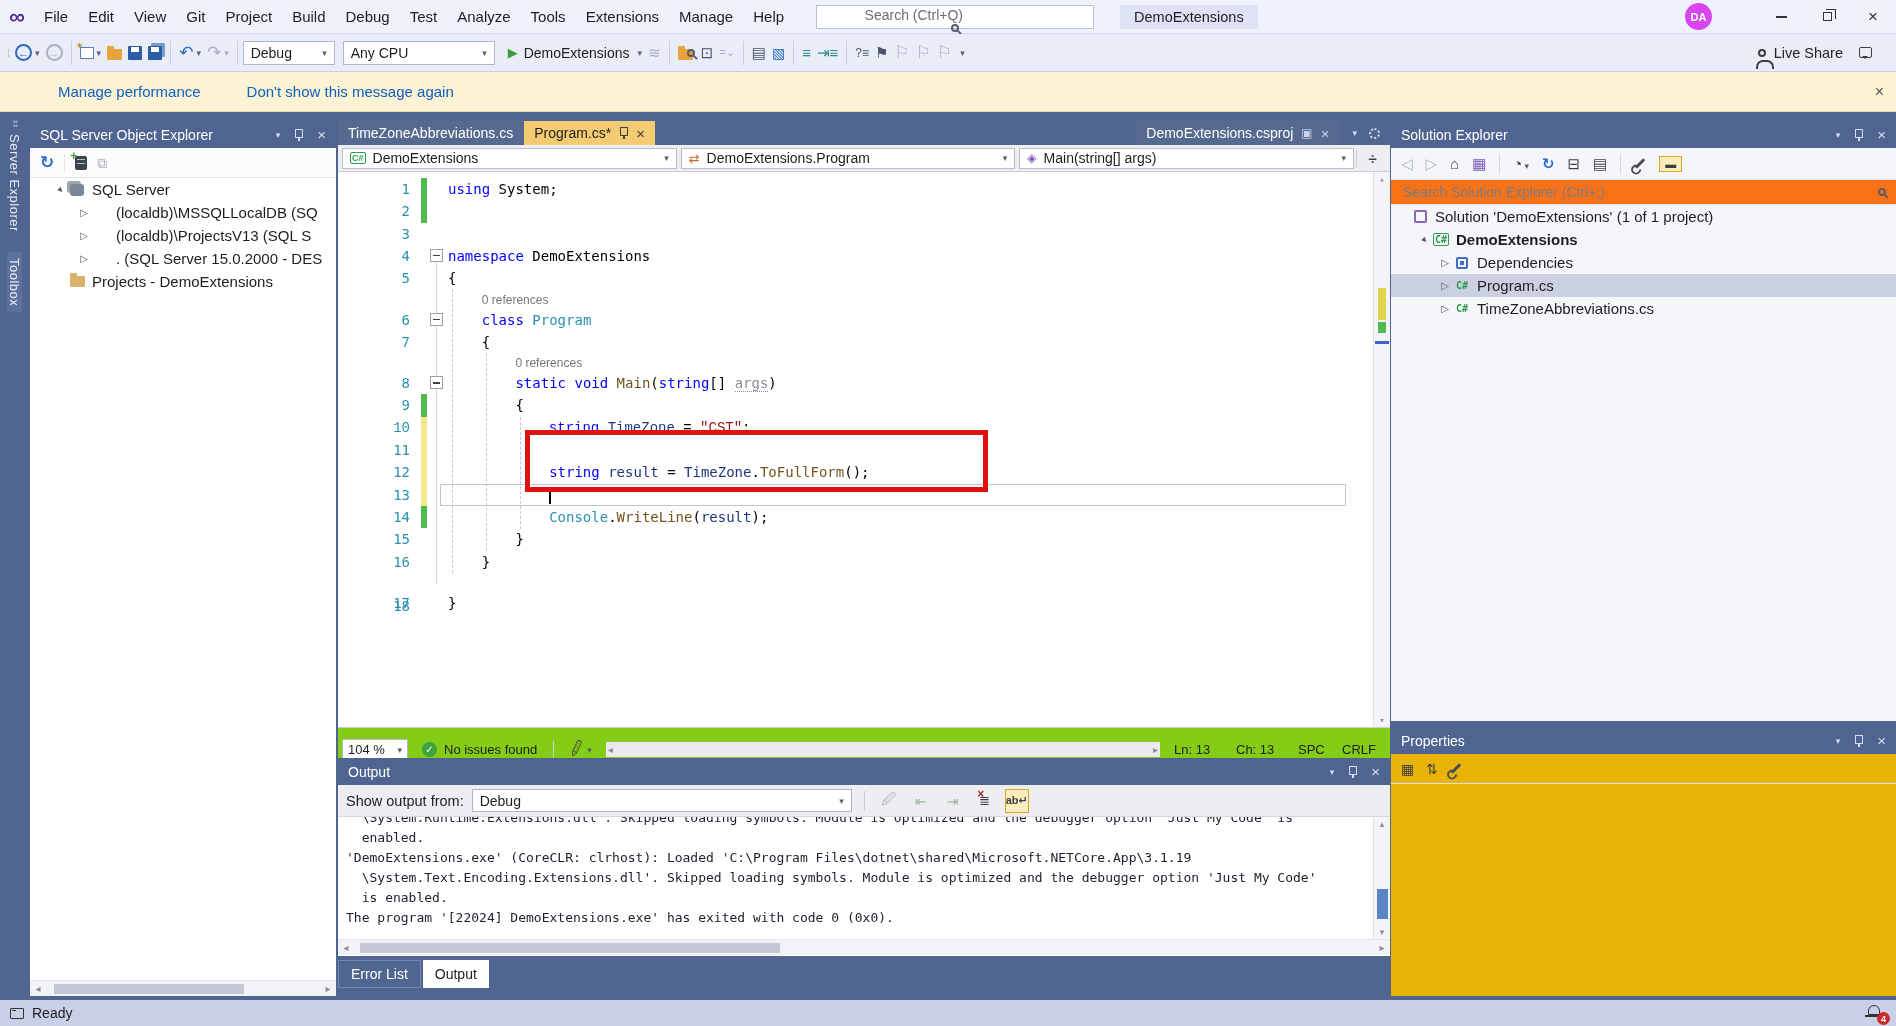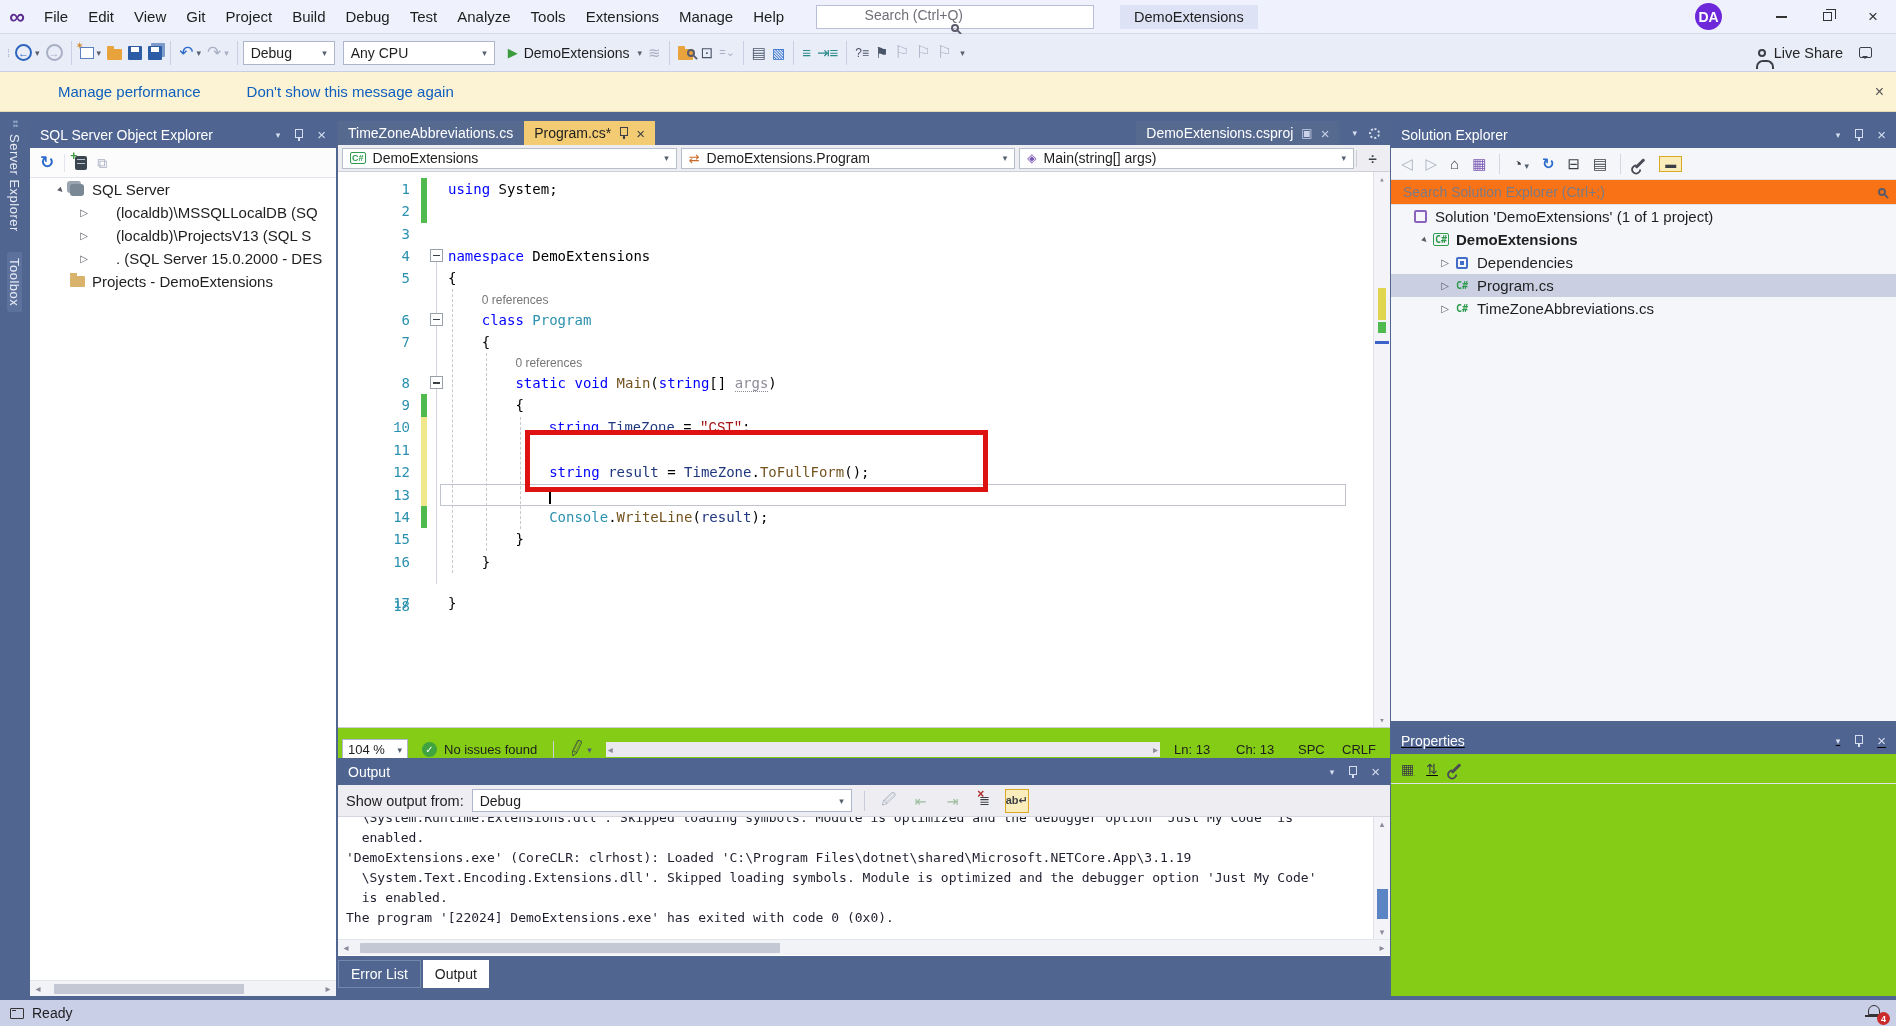--- a/index.html
+++ b/index.html
@@ -14,22 +14,22 @@
   .menu-item{padding:0 10px;line-height:34px;cursor:default;}
   .search-box{width:278px;height:24px;background:#FFFFFF;border:1px solid #B8BFD6;margin-left:22px;
     display:flex;align-items:center;padding:0 8px;flex-direction:column;}
   .search-box input{border:none;outline:none;flex:1;font-size:14px;color:#444;background:transparent;
     font-family:"Liberation Sans","DejaVu Sans",sans-serif;}
   .search-box input::placeholder{color:#6E6E78;}
   .mag{display:inline-block;width:8px;height:8px;border:2px solid #5B5B6B;border-radius:50%;position:relative;flex:none;}
   .mag::after{content:"";position:absolute;width:6px;height:2px;background:#5B5B6B;transform:rotate(45deg);right:-5px;bottom:-3px;}
   .proj-label{margin-left:26px;background:#DDE2F5;padding:4px 14px;font-size:14.5px;}
   .tb-right{margin-left:auto;display:flex;align-items:center;gap:0;}
-  .avatar{width:27px;height:27px;border-radius:50%;background:#6d28d9;color:#fff;font-size:14px;font-weight:bold;
-    display:flex;align-items:center;justify-content:center;margin-right:36px;}
+  .avatar{width:27px;height:27px;border-radius:50%;background:#d946ef;color:#fff;font-size:11px;font-weight:bold;
+    display:flex;align-items:center;justify-content:center;margin-right:46px;}
   .winbtn{width:46px;height:34px;display:flex;align-items:center;justify-content:center;color:#333;}
   .min-ic{display:inline-block;width:11px;height:2px;background:#333;}
   .restore-ic{display:inline-block;width:9px;height:9px;border:1.5px solid #333;position:relative;}
   .restore-ic::before{content:"";position:absolute;left:2px;top:-4px;width:9px;height:9px;border:1.5px solid #333;border-bottom:none;border-left:none;}
   .close-ic{font-size:17px;color:#333;line-height:1;}
 
   
   #toolbar{position:absolute;left:0;top:34px;width:1896px;height:38px;background:#E9EDF8;
     border-bottom:1px solid #C9CFE2;display:flex;align-items:center;font-size:14px;color:#1E1E1E;padding-left:4px;}
   .grip{color:#AEB6CC;font-size:11px;letter-spacing:-1px;margin:0 3px;}
@@ -204,21 +204,21 @@
   .prev-toggle{border:1px solid #D9A927;background:#FBEDBB;padding:1px 5px;font-size:11px;}
   .se-search{height:26px;background:#f97316;border-top:1px solid #E0E2EA;border-bottom:1px solid #E0E2EA;
     display:flex;align-items:center;padding:0 10px;}
   .se-search input{flex:1;border:none;outline:none;font-size:14px;color:#444;background:transparent;
     font-family:"Liberation Sans","DejaVu Sans",sans-serif;}
   .se-search input::placeholder{color:#7A7A85;}
   .se-tree-bg{background:#F5F6FA;height:calc(100% - 85px);}
   .wrench{display:inline-block;width:12px;height:3px;background:#4A4A55;transform:rotate(-45deg);border-radius:1px;position:relative;}
   .wrench::before{content:"";position:absolute;left:-6px;top:-2.5px;width:6px;height:6px;border:2px solid #4A4A55;border-radius:50%;border-right-color:transparent;}
 
-  #right-bottom{position:absolute;left:1391px;top:727px;width:505px;height:269px;background:#84cc16;text-decoration:underline;}
+  #right-bottom{position:absolute;left:1391px;top:727px;width:505px;height:269px;background:#eab308;}
   .prop-toolbar{height:30px;display:flex;align-items:center;gap:12px;padding:0 10px;color:#3B3F46;font-size:14px;
     border-bottom:1px solid #E0E2EA;}
 
   
   #statusbar{position:absolute;left:0;top:1000px;width:1896px;height:26px;background:#C9CFE7;
     display:flex;align-items:center;font-size:14px;color:#1E1E1E;padding:0 10px;gap:8px;}
   .con-ic{display:inline-block;width:14px;height:11px;border:1.5px solid #333;border-radius:1px;position:relative;}
   .con-ic::before{content:"";position:absolute;left:1px;top:1px;width:4px;height:1.5px;background:#333;}
   .bell-wrap{margin-left:auto;position:relative;width:20px;height:18px;}
   .bell{position:absolute;left:2px;top:1px;width:12px;height:10px;border:1.7px solid #333;border-radius:6px 6px 0 0;}

